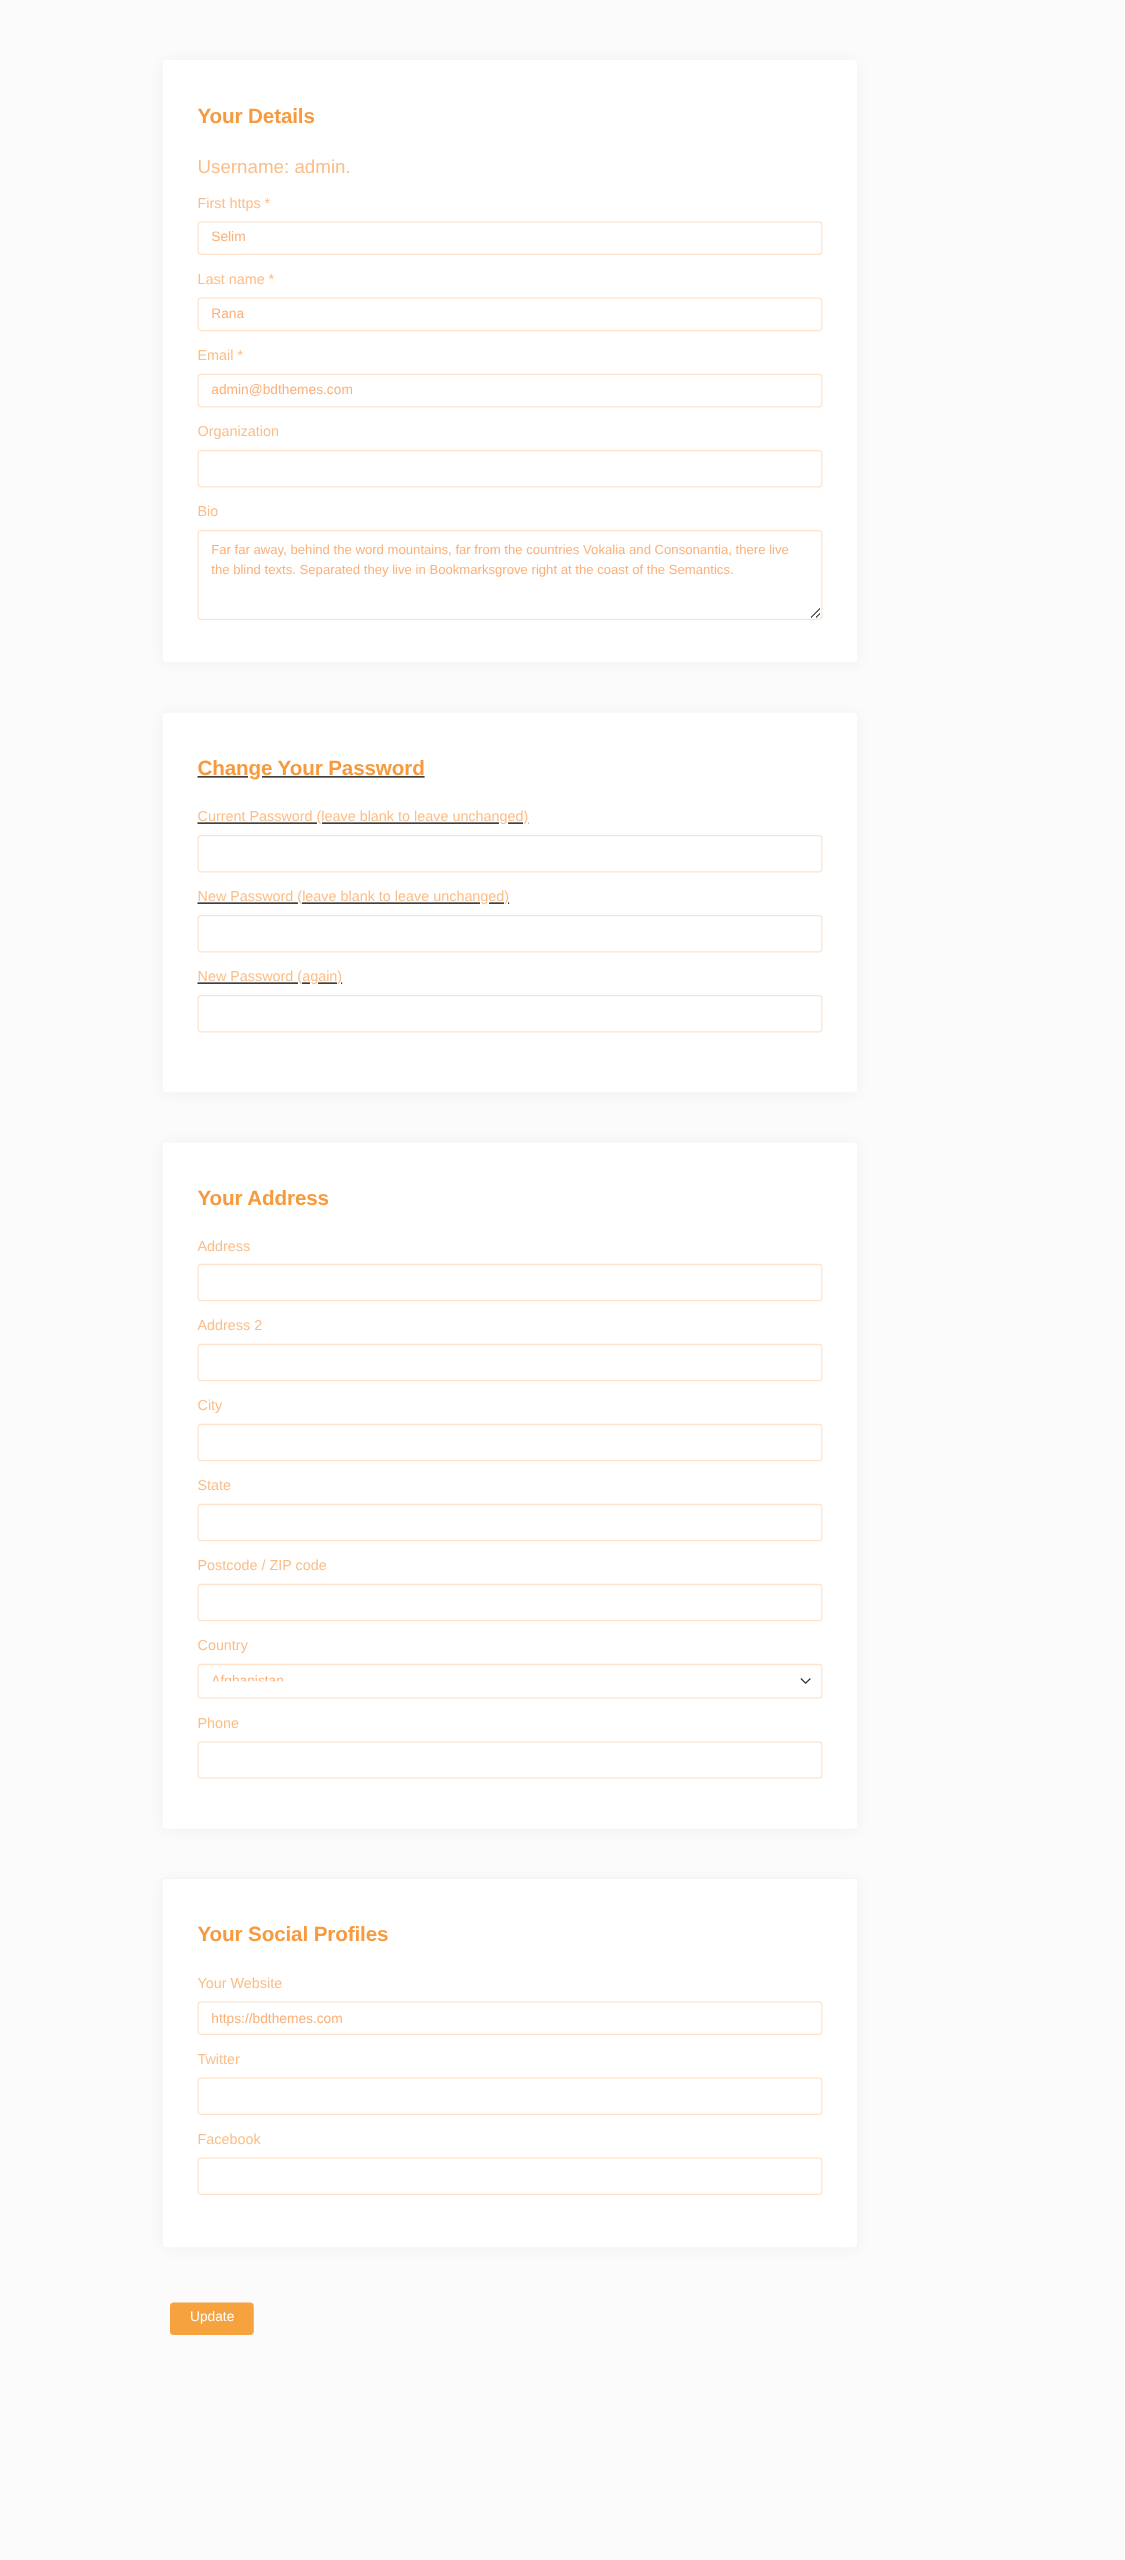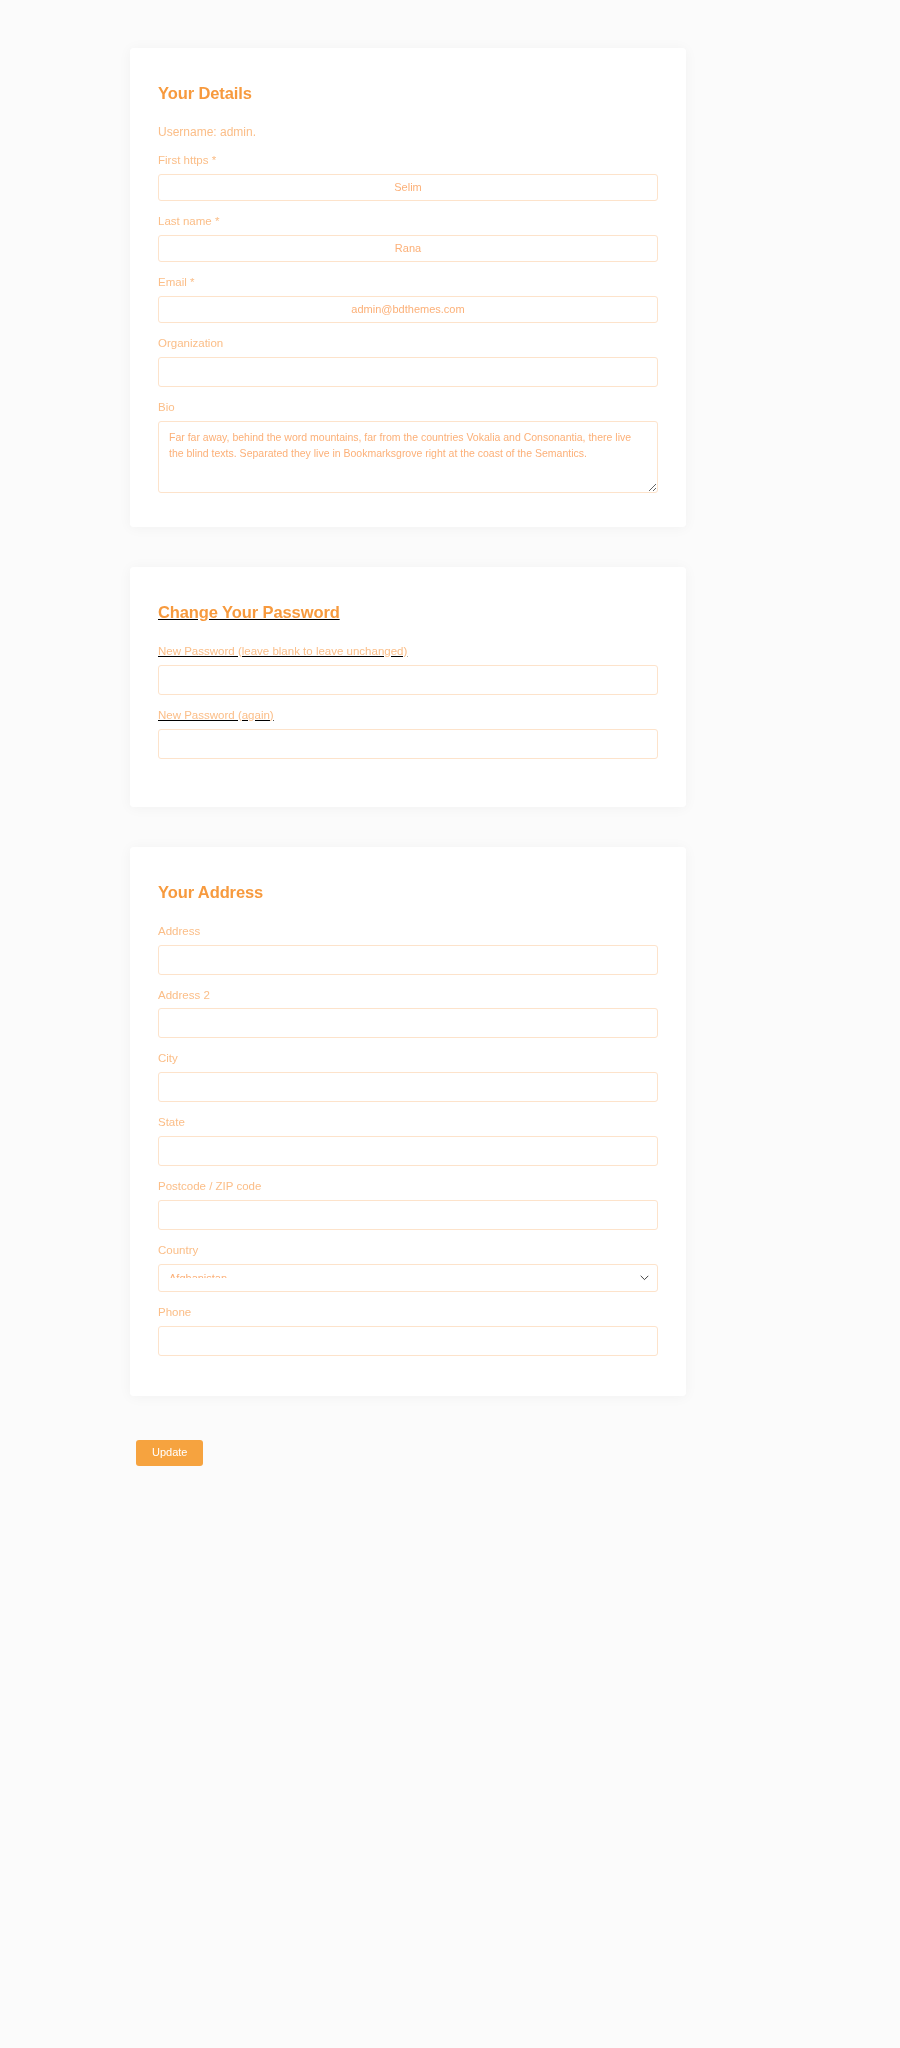--- a/index.html
+++ b/index.html
@@ -33,21 +33,21 @@
   .card.social    { padding: 36px 28px 42px 28px; }
 
   .section-title {
     font-size: 16.5px;
     font-weight: bold;
     color: #f79a3e;
     margin: 0 0 22px 0;
     letter-spacing: -0.1px;
   }
   .username-line {
-    font-size: 12px;
+    font-size: 15px;
     color: #fbbe88;
     margin: 0 0 14px 0;
   }
   .field { margin-bottom: 13px; }
   .field:last-child { margin-bottom: 0; }
   .field-label {
     display: block;
     font-size: 11.5px;
     color: #fbbe88;
     margin-bottom: 6px;
@@ -60,21 +60,20 @@
     height: 27px;
     border: 1px solid #fde3cb;
     border-radius: 3px;
     background: #ffffff;
     padding: 0 10px;
     font-size: 11px;
     font-family: "Liberation Sans", sans-serif;
     color: #fcb078;
     outline: none;
     line-height: 25px;
-    text-align: center;
   }
   .input::placeholder { color: #fcb078; opacity: 1; }
   .input.tall { height: 30px; line-height: 28px; }
 
   .textarea {
     display: block;
     width: 100%;
     height: 72px;
     border: 1px solid #fde3cb;
     border-radius: 3px;
@@ -168,20 +167,24 @@
 
     <div class="field">
       <label class="field-label">Bio</label>
       <textarea class="textarea" style="">Far far away, behind the word mountains, far from the countries Vokalia and Consonantia, there live the blind texts. Separated they live in Bookmarksgrove right at the coast of the Semantics.</textarea>
     </div>
   </section>
 
   <section class="card password">
     <h2 class="section-title">Change Your Password</h2>
 
+    <div class="field">
+      <label class="field-label">Current Password (leave blank to leave unchanged)</label>
+      <input class="input tall" type="password" value="" style="">
+    </div>
 
     <div class="field">
       <label class="field-label">New Password (leave blank to leave unchanged)</label>
       <input class="input tall" type="password" value="" style="">
     </div>
 
     <div class="field">
       <label class="field-label">New Password (again)</label>
       <input class="input tall" type="password" value="" style="">
     </div>
@@ -228,18 +231,36 @@
         </span>
       </div>
     </div>
 
     <div class="field">
       <label class="field-label">Phone</label>
       <input class="input tall" type="text" value="" style="">
     </div>
   </section>
 
+  <section class="card social">
+    <h2 class="section-title">Your Social Profiles</h2>
+
+    <div class="field">
+      <label class="field-label">Your Website</label>
+      <input class="input" type="text" value="https://bdthemes.com" style="">
+    </div>
+
+    <div class="field">
+      <label class="field-label">Twitter</label>
+      <input class="input tall" type="text" value="" style="">
+    </div>
+
+    <div class="field">
+      <label class="field-label">Facebook</label>
+      <input class="input tall" type="text" value="" style="">
+    </div>
+  </section>
 
   <div class="submit-row">
     <button class="update-btn" type="button">Update</button>
   </div>
 
 </div>
 
 </body></html>

